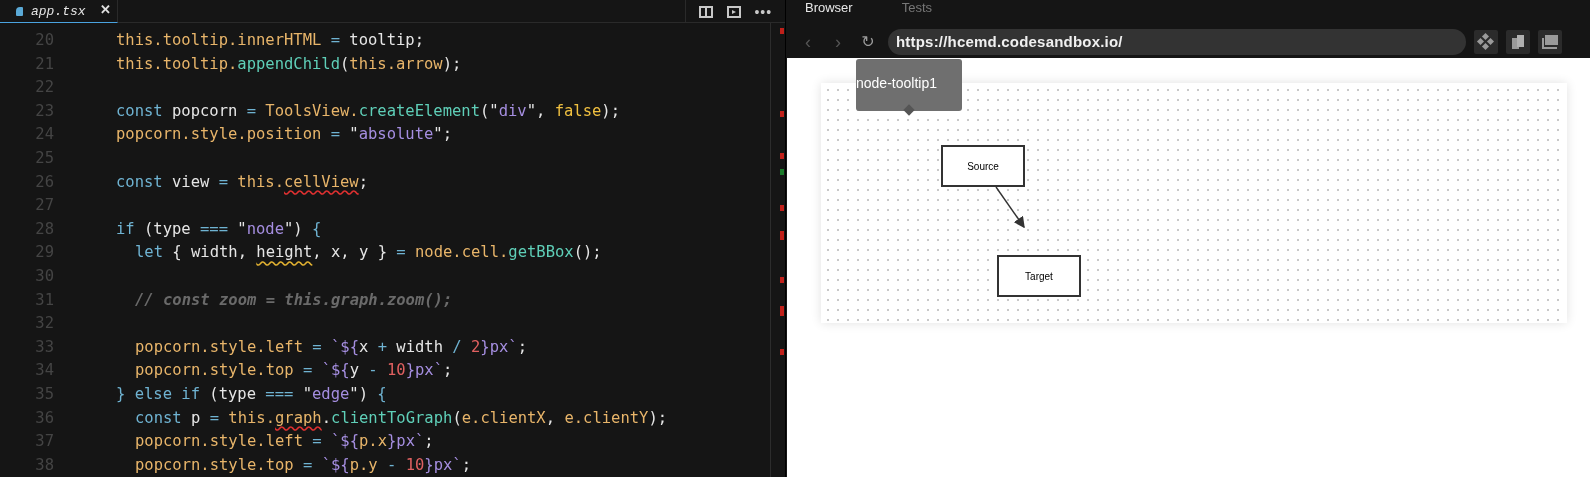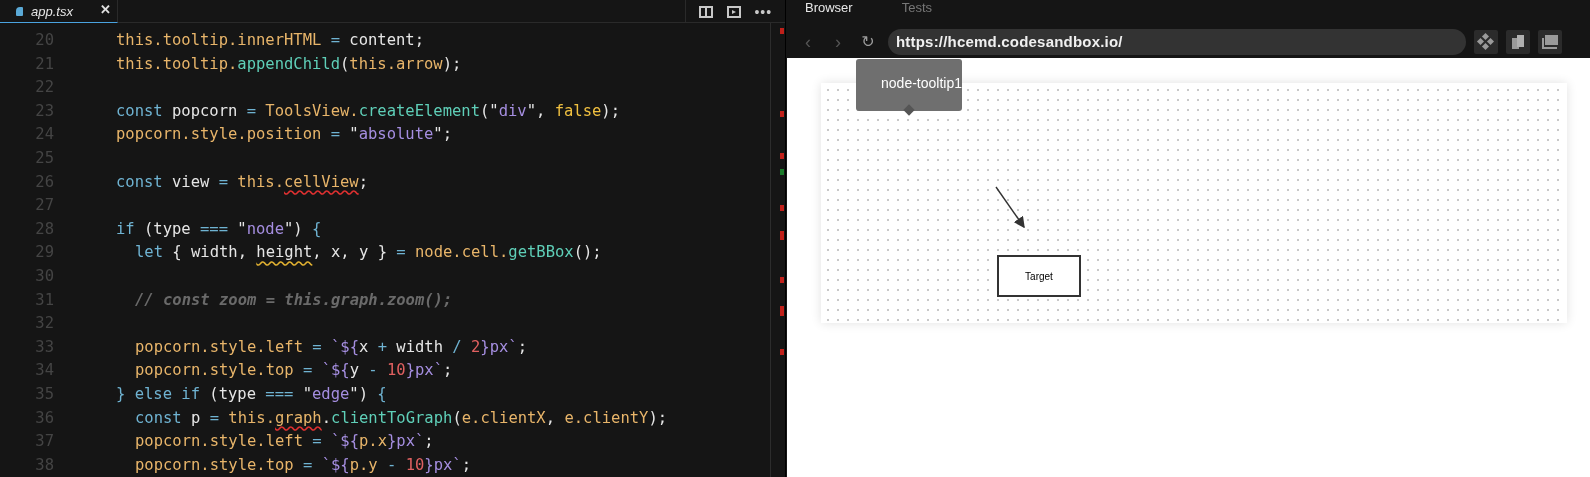--- a/index.html
+++ b/index.html
@@ -4,21 +4,21 @@
 <style>
   * { box-sizing: border-box; margin: 0; padding: 0; }
   html, body { width: 1590px; height: 477px; overflow: hidden; background: #151515; }
   body { position: relative; font-family: "Liberation Sans", sans-serif; }
 
   
   .editor { position: absolute; left: 0; top: 0; width: 785px; height: 477px; background: #151515; }
   .tabbar { position: absolute; left: 0; top: 0; width: 785px; height: 23px; background: #151515; border-bottom: 1px solid #2a2a2a; }
   .tab { position: absolute; left: 0; top: 0; width: 118px; height: 23px; border-bottom: 1px solid #4aa3e0; border-right: 1px solid #2a2a2a; display: flex; align-items: center; }
   .tab .file-icon { width: 7px; height: 9px; background: #5aa9d6; border-radius: 4px 1px 1px 1px; margin-left: 16px; margin-right: 8px; }
-  .tab .tab-label { color: #e6e6e6; font-style: italic; font-size: 13px; font-family: Liberation Sans, sans-serif; }
+  .tab .tab-label { color: #e6e6e6; font-style: italic; font-size: 13px; font-family: Liberation Mono, monospace; }
   .tab .tab-close { position: absolute; left: 100px; top: 2px; color: #e0e0e0; font-size: 13px; font-weight: bold; cursor: pointer; }
   .editor-actions { position: absolute; right: 0; top: 0; height: 23px; width: 100px; border-left: 1px solid #2a2a2a; display: flex; align-items: center; justify-content: space-around; padding: 0 6px; }
   .ea-icon { width: 14px; height: 12px; border: 2px solid #c8c8c8; position: relative; cursor: pointer; }
   .ea-split::after { content: ""; position: absolute; left: 4px; top: -1px; width: 2px; height: 10px; background: #c8c8c8; }
   .ea-preview::after { content: ""; position: absolute; left: 3px; top: 2px; border-left: 4px solid #c8c8c8; border-top: 2.5px solid transparent; border-bottom: 2.5px solid transparent; }
   .ea-more { color: #c8c8c8; font-size: 14px; letter-spacing: 1px; cursor: pointer; line-height: 10px; }
 
   .code { position: absolute; left: 0; top: 29px; width: 770px; height: 448px; font-family: "DejaVu Sans Mono", monospace; font-size: 15.5px; }
   .line { position: absolute; left: 0; height: 23.6px; line-height: 23.6px; white-space: pre; }
   .ln { position: absolute; left: 30px; width: 24px; text-align: right; color: #444; }
@@ -52,42 +52,42 @@
   .urlbar { position: absolute; left: 102px; top: 1px; width: 578px; height: 26px; background: #333; border-radius: 13px; color: #f0f0f0; font-size: 15px; line-height: 26px; padding-left: 8px; font-family: "Liberation Sans", sans-serif; font-weight: bold; letter-spacing: 0.2px; }
   .tool-btn { position: absolute; top: 2px; width: 24px; height: 24px; background: #2b2b2b; border-radius: 2px; cursor: pointer; }
   .tb-icon { position: absolute; background: #9a9a9a; }
 
   .viewport { position: absolute; left: 1px; top: 58px; width: 804px; height: 419px; background: #fff; }
   .canvas { position: absolute; left: 34px; top: 25px; width: 746px; height: 240px; background-color: #fff;
     background-image: radial-gradient(circle, #c8c8c8 0.8px, transparent 1px);
     background-size: 10px 10px; background-position: 2px 2px;
     box-shadow: 0 0 10px rgba(0,0,0,0.12); }
   .node { position: absolute; border: 2px solid #333; background: #fff; font-size: 10px; color: #000; display: flex; align-items: center; justify-content: center; font-family: "Liberation Sans", sans-serif; cursor: pointer; }
-  .tooltip { position: absolute; left: 69px; top: 1px; width: 106px; height: 52px; background: #6f6f6f; border-radius: 3px; color: #fff; font-size: 14px; display: flex; align-items: center; justify-content: flex-end; padding-bottom: 4px; }
+  .tooltip { position: absolute; left: 69px; top: 1px; width: 106px; height: 52px; background: #6f6f6f; border-radius: 3px; color: #fff; font-size: 14px; display: flex; align-items: center; justify-content: flex-start; padding-bottom: 4px; }
   .tooltip-arrow { position: absolute; left: 118px; top: 48px; width: 8px; height: 8px; background: #555; transform: rotate(45deg); }
   svg.edge { position: absolute; left: 0; top: 0; overflow: visible; }
 </style>
 </head>
 <body>
 
 <div class="editor">
   <div class="tabbar">
     <div class="tab">
       <span class="file-icon"></span>
       <span class="tab-label">app.tsx</span>
       <span class="tab-close">✕</span>
     </div>
     <div class="editor-actions">
       <span class="ea-icon ea-split"></span>
       <span class="ea-icon ea-preview"></span>
       <span class="ea-more">•••</span>
     </div>
   </div>
   <div class="code" id="code">
-      <div class="line" style="top: 0px;"><span class="ln">20</span><span class="src"><span class="prop">this.tooltip.innerHTML</span><span class="op"> = </span><span class="punc">content;</span></span></div>
+      <div class="line" style="top: 0px;"><span class="ln">20</span><span class="src"><span class="prop">this.tooltip.innerHTML</span><span class="op"> = </span><span class="punc">tooltip;</span></span></div>
       <div class="line" style="top: 23.6px;"><span class="ln">21</span><span class="src"><span class="prop">this.tooltip.</span><span class="fn">appendChild</span><span class="punc">(</span><span class="prop">this.arrow</span><span class="punc">);</span></span></div>
       <div class="line" style="top: 47.2px;"><span class="ln">22</span><span class="src"></span></div>
       <div class="line" style="top: 70.8px;"><span class="ln">23</span><span class="src"><span class="kw">const</span><span class="punc"> popcorn </span><span class="op">=</span><span class="punc"> </span><span class="prop">ToolsView.</span><span class="fn">createElement</span><span class="punc">("</span><span class="str">div</span><span class="punc">", </span><span class="bool">false</span><span class="punc">);</span></span></div>
       <div class="line" style="top: 94.4px;"><span class="ln">24</span><span class="src"><span class="prop">popcorn.style.position</span><span class="op"> = </span><span class="punc">"</span><span class="str">absolute</span><span class="punc">";</span></span></div>
       <div class="line" style="top: 118px;"><span class="ln">25</span><span class="src"></span></div>
       <div class="line" style="top: 141.6px;"><span class="ln">26</span><span class="src"><span class="kw">const</span><span class="punc"> view </span><span class="op">=</span><span class="punc"> </span><span class="prop">this.</span><span class="squig-r prop">cellView</span><span class="punc">;</span></span></div>
       <div class="line" style="top: 165.2px;"><span class="ln">27</span><span class="src"></span></div>
       <div class="line" style="top: 188.8px;"><span class="ln">28</span><span class="src"><span class="kw">if</span><span class="punc"> (type </span><span class="op">===</span><span class="punc"> "</span><span class="str">node</span><span class="punc">") </span><span class="kw">{</span></span></div>
       <div class="line" style="top: 212.4px;"><span class="ln">29</span><span class="src ind1"><span class="kw">let</span><span class="punc"> { width, </span><span class="squig-y punc">height</span><span class="punc">, x, y } </span><span class="op">=</span><span class="punc"> </span><span class="prop">node.cell.</span><span class="fn">getBBox</span><span class="punc">();</span></span></div>
       <div class="line" style="top: 236px;"><span class="ln">30</span><span class="src"></span></div>
@@ -149,20 +149,23 @@
   <div class="viewport">
     <div class="canvas" id="canvas">
       <svg class="edge" width="746" height="240">
         <defs>
           <marker id="ah" markerWidth="8" markerHeight="8" refX="7" refY="4" orient="auto">
             <path d="M0,0 L8,4 L0,8 z" fill="#333"></path>
           </marker>
         </defs>
         <line id="edge-line" x1="175" y1="104" x2="203" y2="144" stroke="#333" stroke-width="1.4" marker-end="url(#ah)"></line>
       </svg>
+      <div class="node" id="node-source" style="left: 120px; top: 62px; width: 84px; height: 42px;">
+        <span>Source</span>
+      </div>
       <div class="node" id="node-target" style="left: 176px; top: 144px; width: 84px; height: 42px; margin-top: 28px;">
         <span>Target</span>
       </div>
     </div>
     <div class="tooltip">
       <span>node-tooltip1</span>
     </div>
     <div class="tooltip-arrow"></div>
   </div>
 </div>

